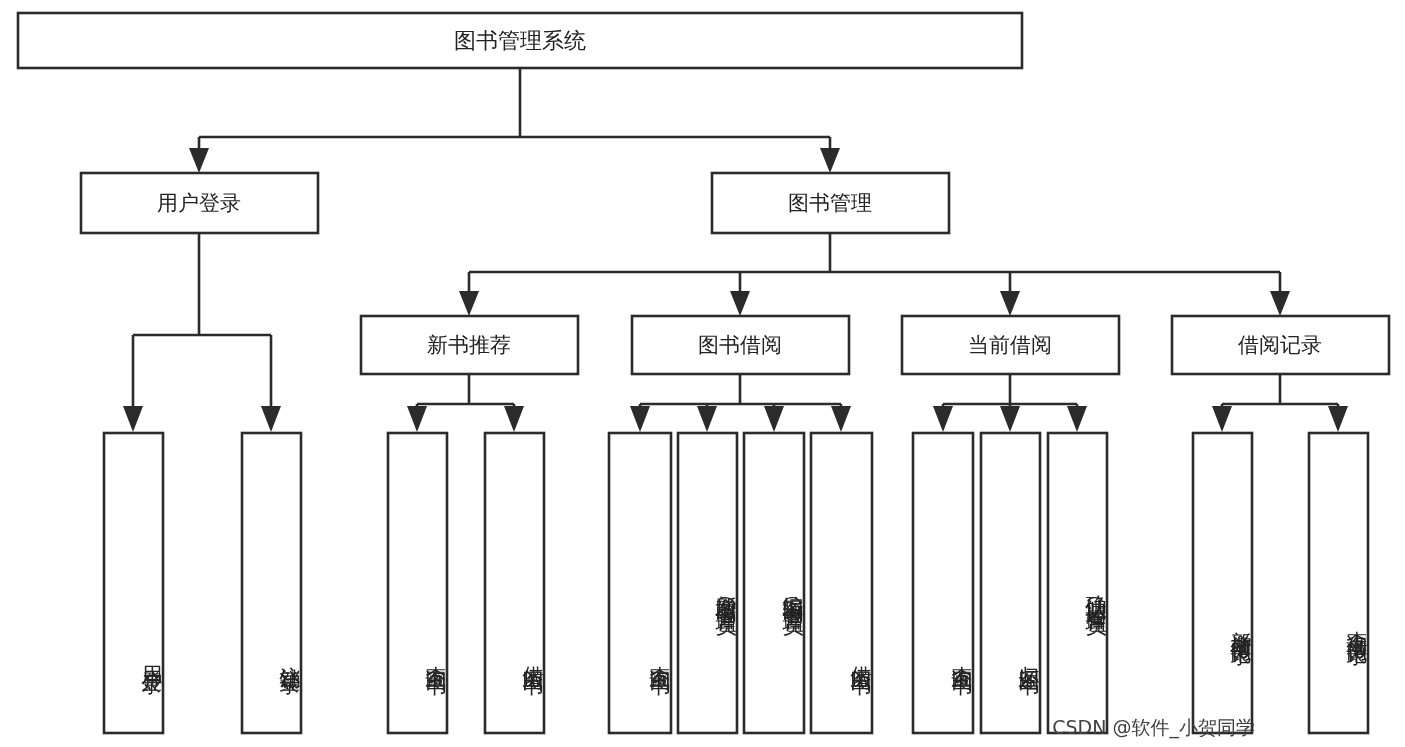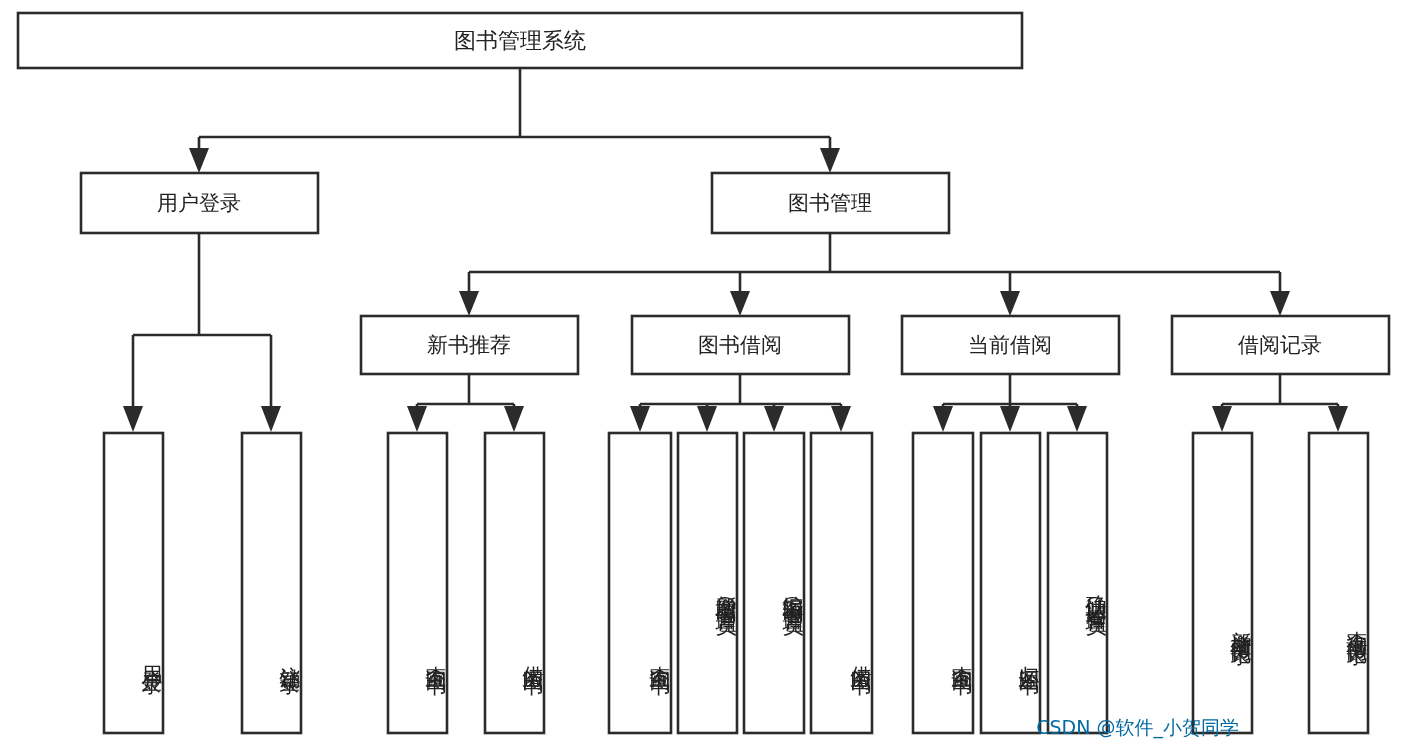--- a/index.html
+++ b/index.html
@@ -68,25 +68,25 @@
     color: #222222;
     letter-spacing: 3px;
     white-space: nowrap;
     display: flex;
     align-items: flex-start;
     justify-content: center;
     pointer-events: none;
   }
   .watermark {
     position: absolute;
-    right: 24px;
+    right: 8px;
     bottom: 6px;
     font-family: "DejaVu Sans", "Liberation Sans", sans-serif;
     font-size: 19px;
-    color: #0369a1;
+    color: #404040;
     white-space: nowrap;
     user-select: none;
   }
 </style>
 </head>
 <body>
 
 <div id="diagram-root">
 
   <svg id="diagram-svg" viewBox="0 0 1405 747">

